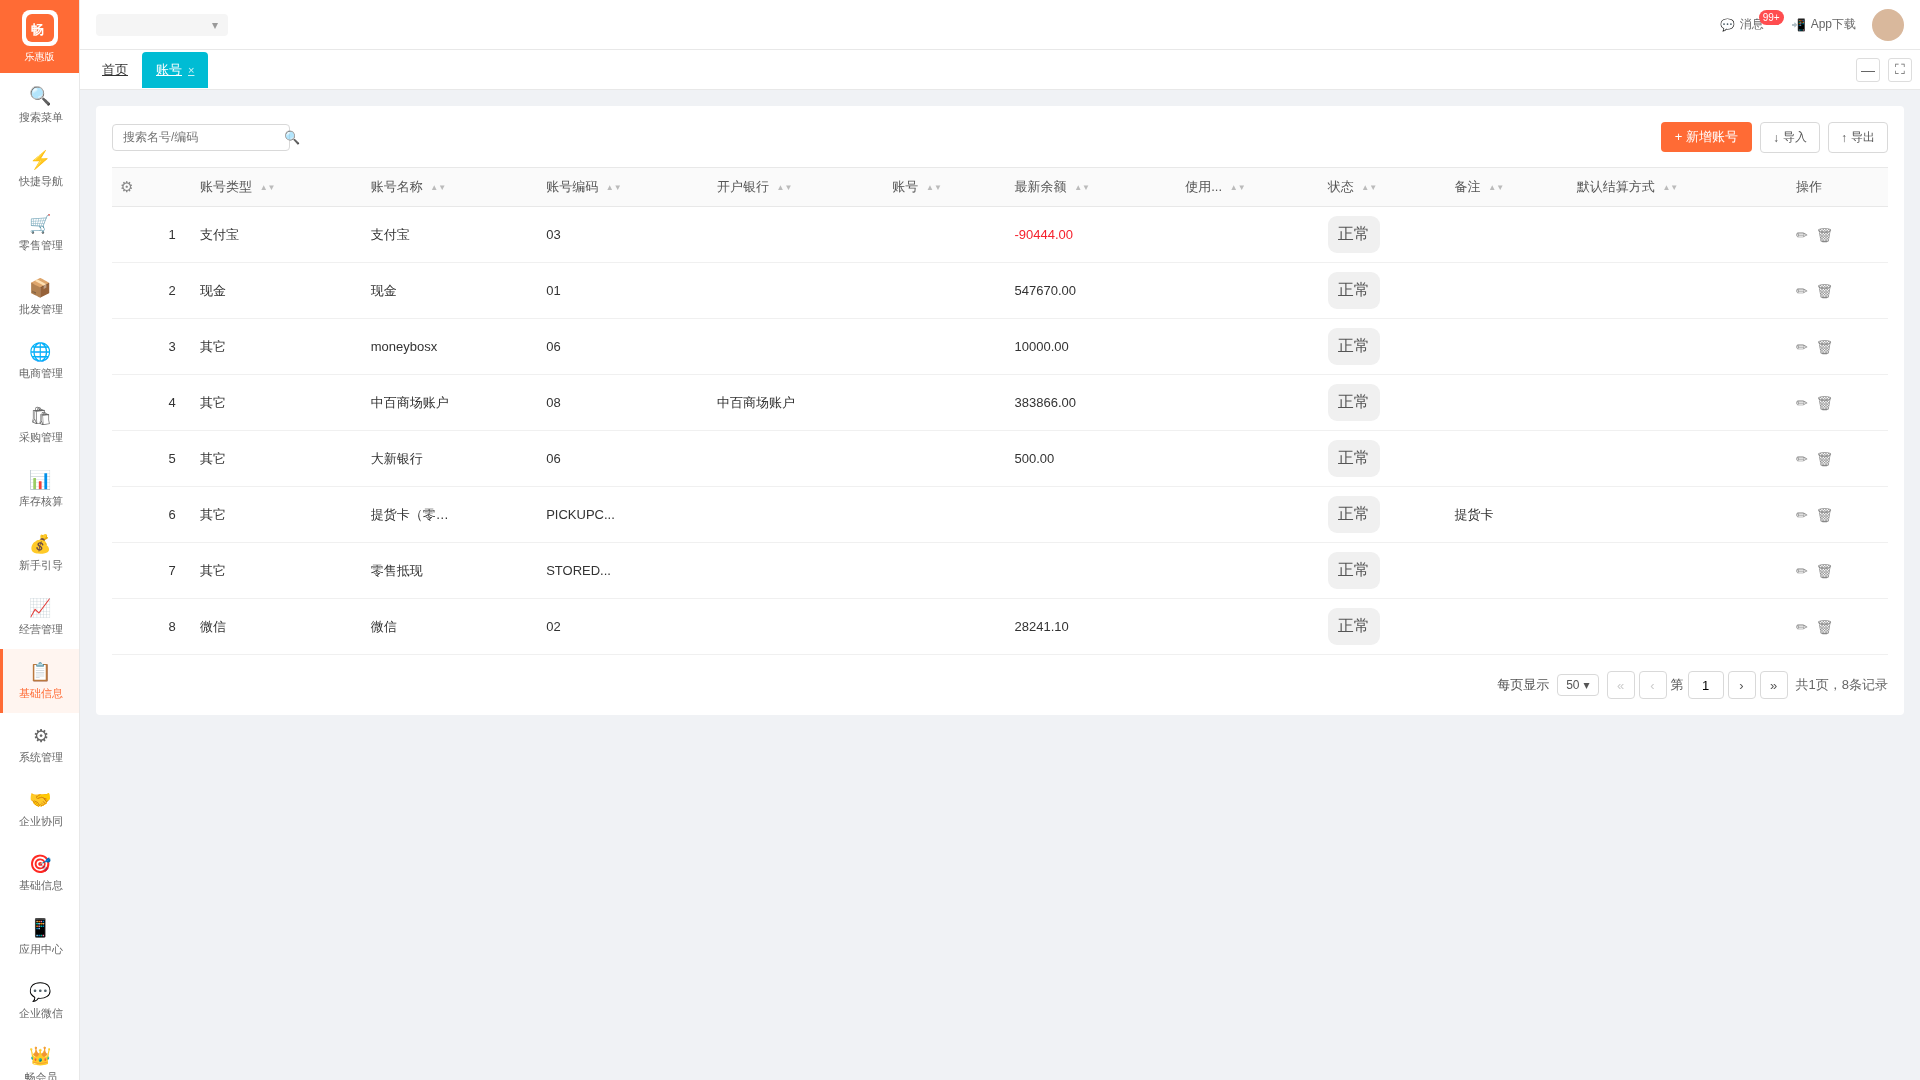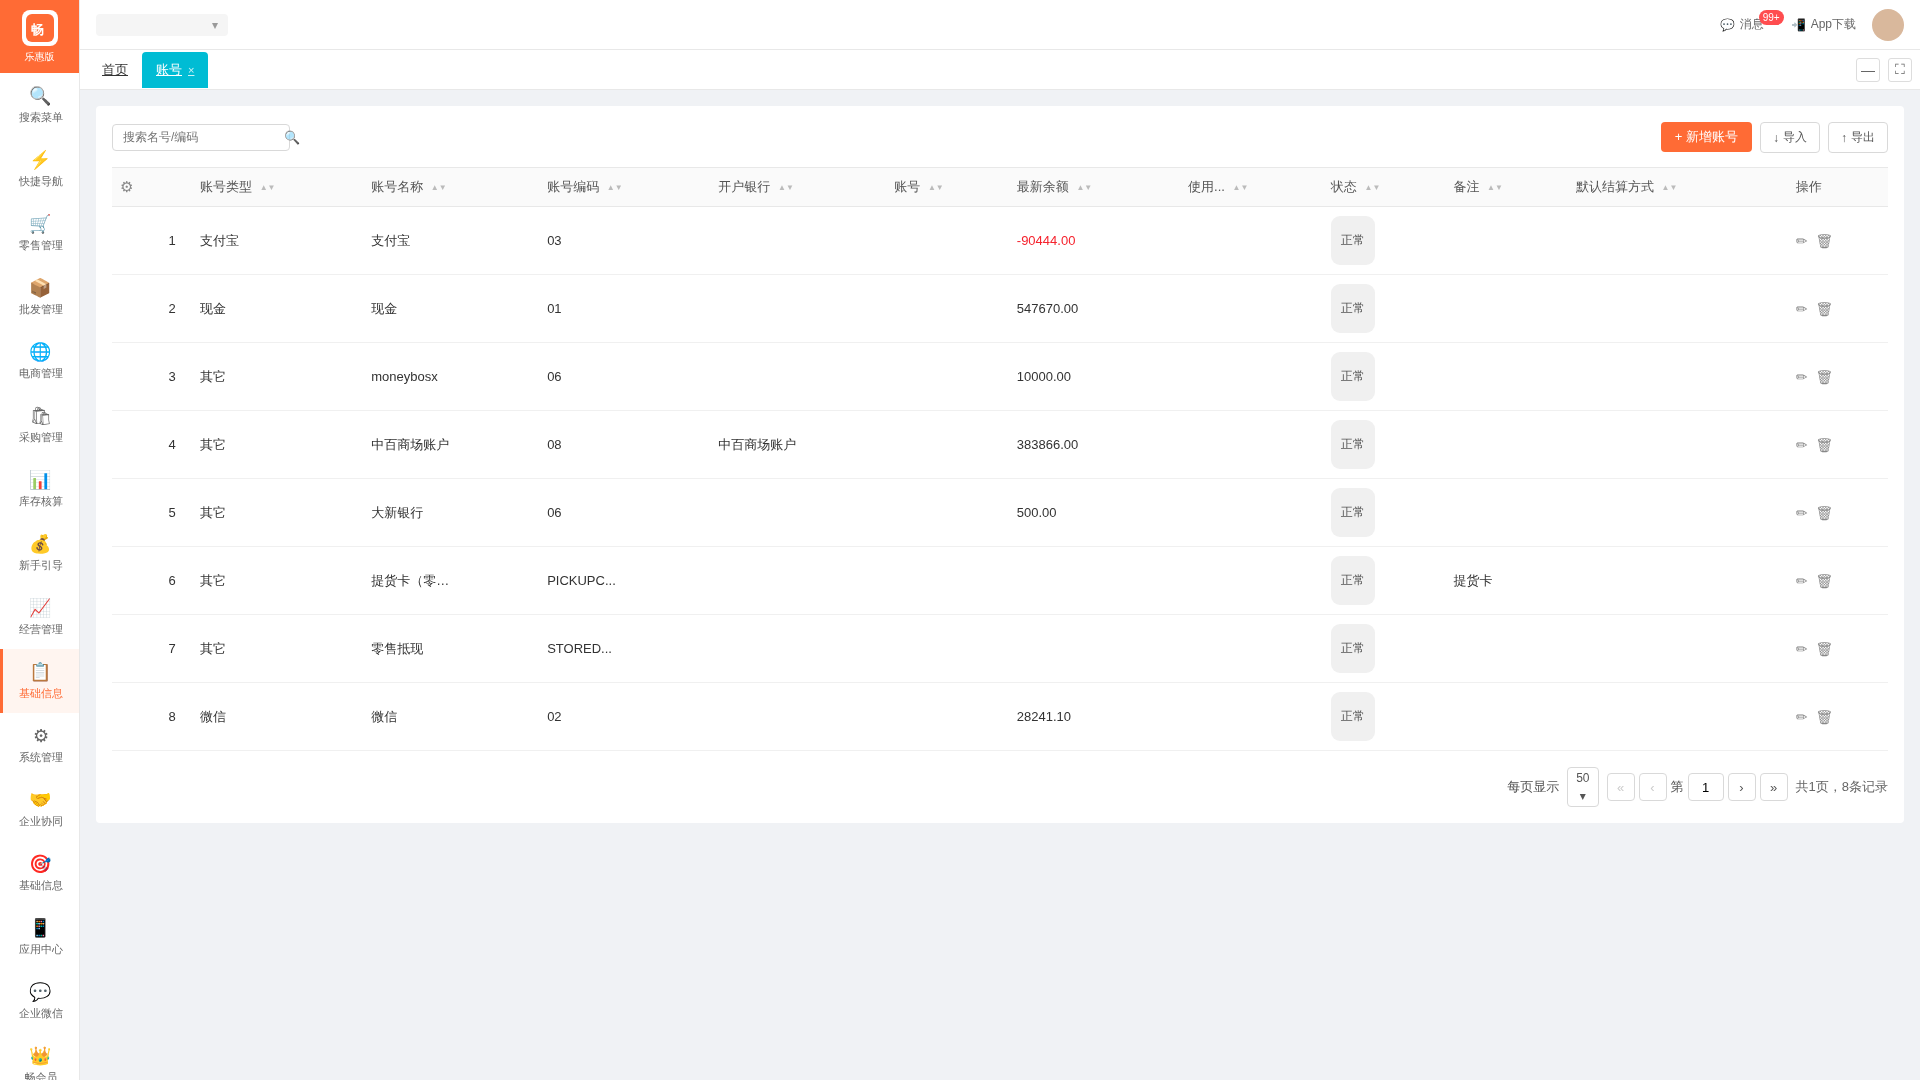--- a/index.html
+++ b/index.html
@@ -278,23 +278,23 @@
     .data-table td {
       padding: 9px 8px;
       border-bottom: 1px solid #f0f0f0;
       color: #333;
     }
     .col-index { width: 40px; text-align: center; color: #999; }
     .col-settings { width: 40px; text-align: center; }
     .settings-icon { color: #888; cursor: pointer; font-size: 15px; }
     .status-badge {
       display: inline-block;
-      padding: 16px 10px;
+      padding: 8px 10px;
       border-radius: 9px;
-      font-size: 12px;
+      font-size: 16px;
       background: #f0f0f0;
       color: #555;
     }
     .action-icons { display: flex; gap: 8px; align-items: center; }
     .action-icon { color: #888; cursor: pointer; font-size: 14px; }
 
     
     .pagination {
       display: flex;
       align-items: center;
@@ -308,21 +308,20 @@
     .select-box {
       border: 1px solid #d9d9d9;
       border-radius: 4px;
       padding: 3px 8px;
       font-size: 12px;
       cursor: pointer;
       display: flex;
       align-items: center;
       gap: 4px;
       background: #fff;
-      flex-direction: column;
     }
     .page-nav {
       display: flex;
       align-items: center;
       gap: 4px;
     }
     .page-nav-btn {
       width: 28px;
       height: 28px;
       border: 1px solid #d9d9d9;

